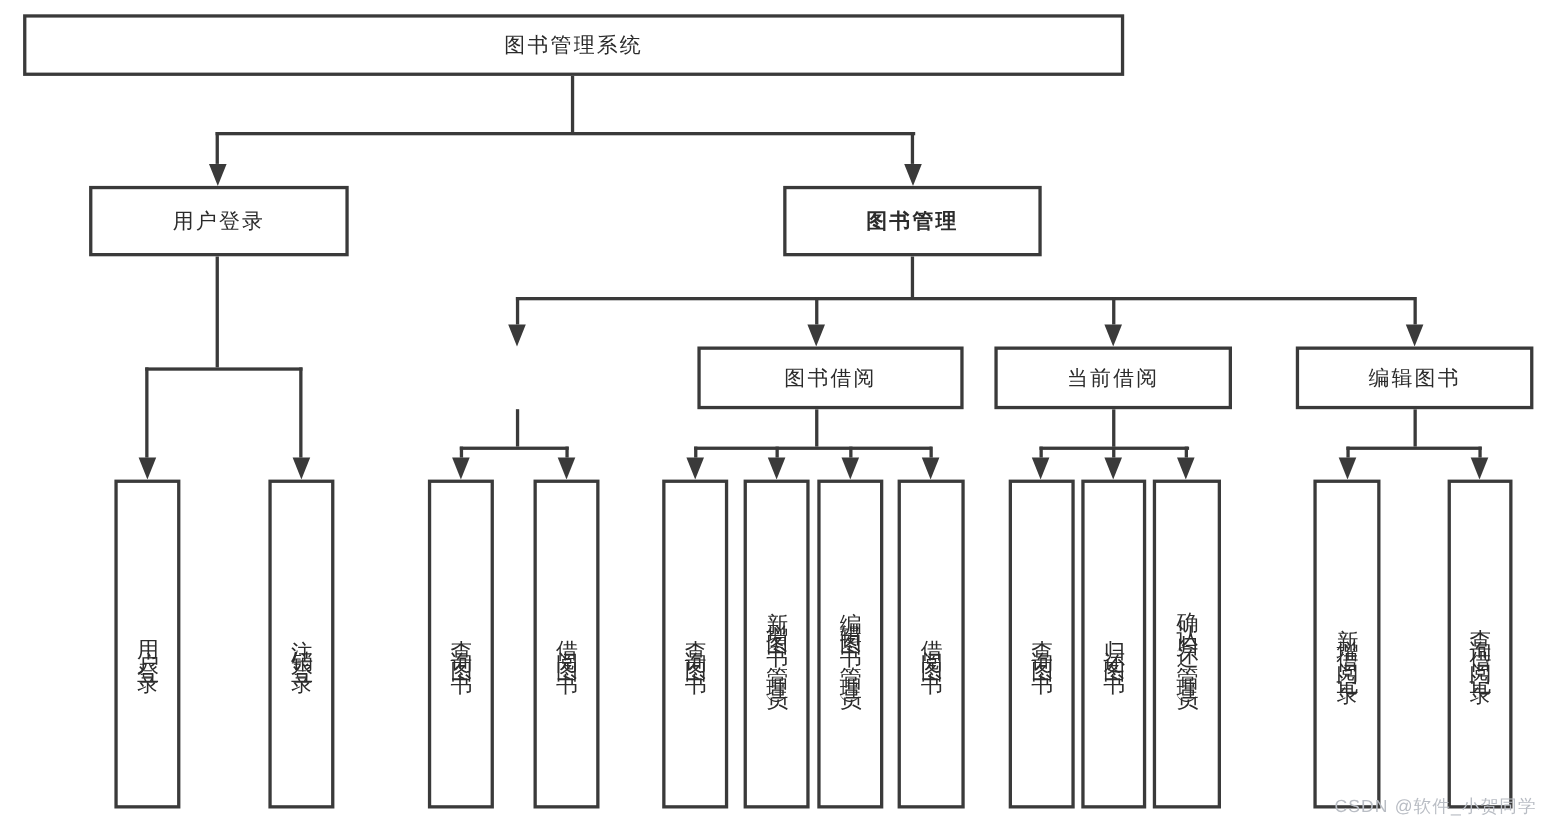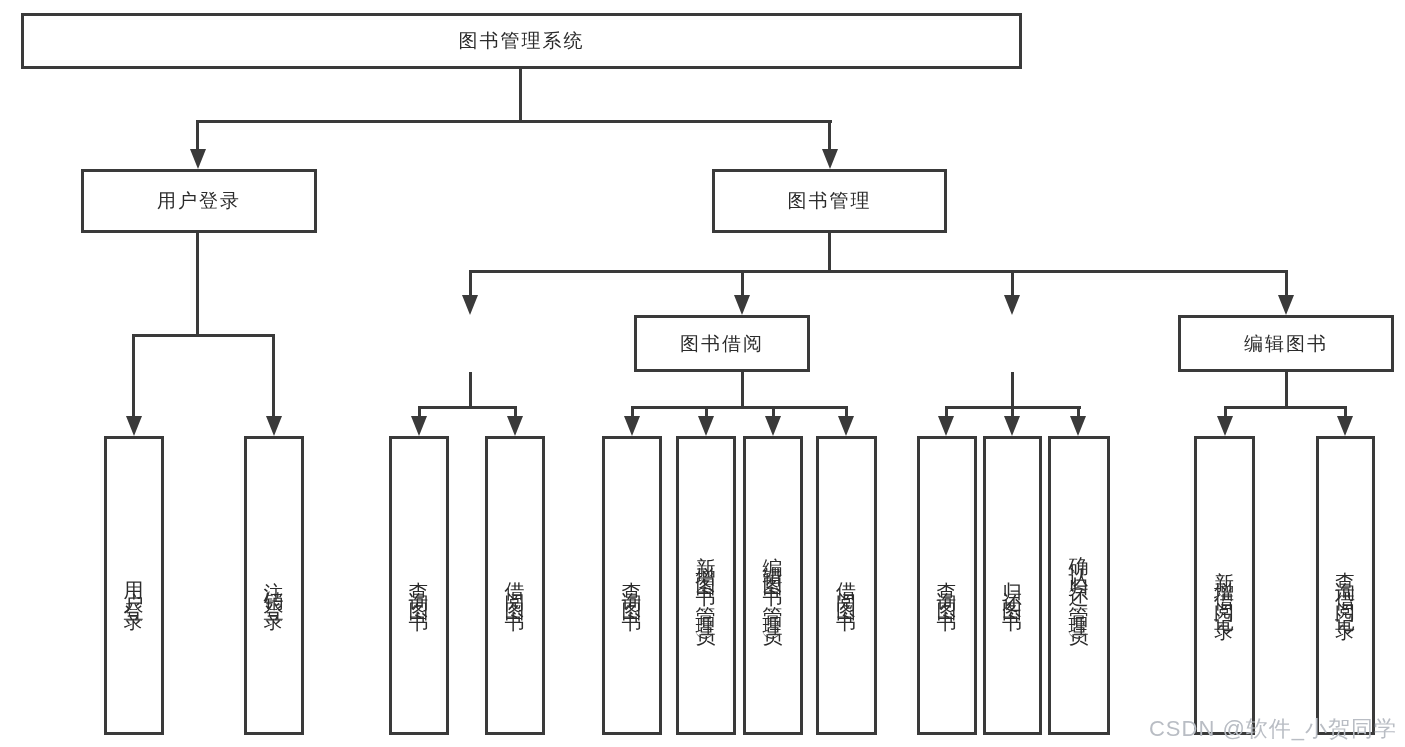--- a/index.html
+++ b/index.html
@@ -27,37 +27,37 @@
   .hline{position:absolute;height:3px;background:var(--line);}
   .arrow{
     position:absolute;width:0;height:0;
     border-left:8px solid transparent;border-right:8px solid transparent;
     border-top:20px solid var(--line);
   }
   
   #n-root{left:21px;top:13px;width:1001px;height:56px;}
   
   #n-user-login{left:81px;top:169px;width:236px;height:64px;}
-  #n-book-mgmt{left:712px;top:169px;width:235px;height:64px;}
+  #n-book-mgmt{left:712px;top:169px;width:235px;height:64px;font-weight:bold;}
   
   #n-nbr{left:362px;top:315px;width:216px;height:57px;}
-  #n-bb{left:634px;top:315px;width:176px;height:57px;}
+  #n-bb{left:634px;top:315px;width:242px;height:57px;}
   #n-cb{left:904px;top:315px;width:216px;height:57px;}
   #n-br{left:1178px;top:315px;width:216px;height:57px;}
   
   .leaf{top:436px;height:299px;}
   #lA1{left:104px;width:60px;} #lA2{left:244px;width:60px;}
   #lB1{left:389px;width:60px;} #lB2{left:485px;width:60px;}
   #lC1{left:602px;width:60px;} #lC2{left:676px;width:60px;}
   #lC3{left:743px;width:60px;} #lC4{left:816px;width:61px;}
   #lD1{left:917px;width:60px;} #lD2{left:983px;width:59px;}
   #lD3{left:1048px;width:62px;}
   #lE1{left:1194px;width:61px;} #lE2{left:1316px;width:59px;}
   .watermark{
-    position:absolute;right:8px;bottom:3px;font-size:22px;
+    position:absolute;right:8px;bottom:3px;font-size:16px;
     color:var(--wm);letter-spacing:1px;white-space:nowrap;
   }
 </style>
 </head>
 <body>
 
 <div class="canvas">
 
   <div class="vline" style="left:519px;top:69px;height:51px"></div>
   <div class="hline" style="left:196px;top:120px;width:636px"></div>
@@ -125,20 +125,23 @@
   <div class="node h" id="n-user-login">
     <span>用户登录</span>
   </div>
   <div class="node h" id="n-book-mgmt">
     <span>图书管理</span>
   </div>
 
   <div class="node h" id="n-bb">
     <span>图书借阅</span>
   </div>
+  <div class="node h" id="n-cb">
+    <span>当前借阅</span>
+  </div>
   <div class="node h" id="n-br">
     <span>编辑图书</span>
   </div>
 
   <div class="node v leaf" id="lA1">
     <span>用户登录</span>
   </div>
   <div class="node v leaf" id="lA2">
     <span>注销登录</span>
   </div>

